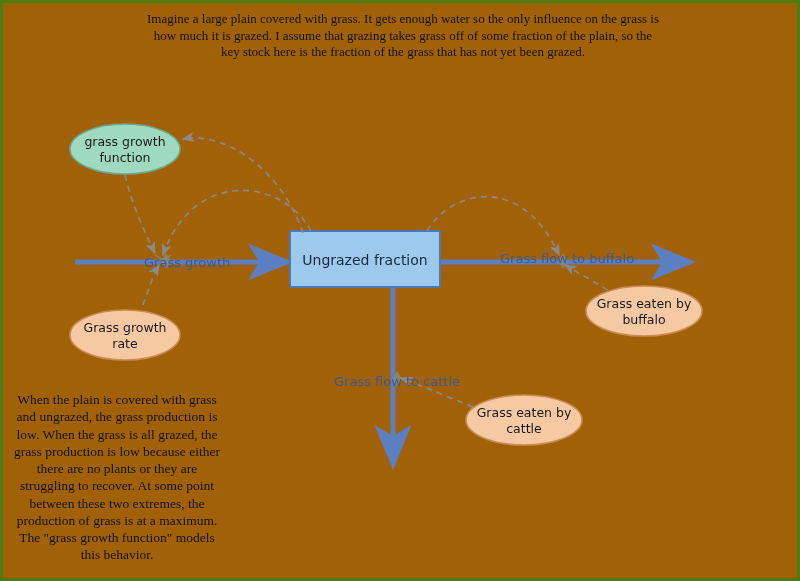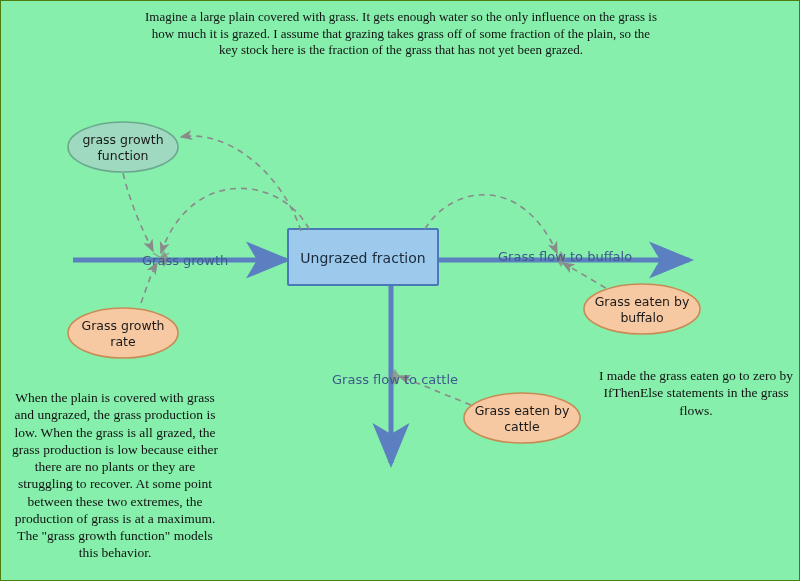--- a/index.html
+++ b/index.html
@@ -4,23 +4,23 @@
 <style>
   html, body {
     margin: 0;
     padding: 0;
     background: #ffffff;
   }
   #canvas {
     position: relative;
     width: 800px;
     height: 581px;
-    background: #86efac;
+    background: #a16207;
     overflow: hidden;
-    border: 1px solid #4d7c0f;
+    border: 3px solid #4d7c0f;
     box-sizing: border-box;
   }
   .serif-note {
     position: absolute;
     font-family: "Liberation Serif", "DejaVu Serif", serif;
     color: #111111;
     text-align: center;
     line-height: 1.28;
   }
   #header-note {
@@ -147,15 +147,14 @@
     <g>
       <ellipse cx="521" cy="417" rx="58" ry="25" fill="#f7c9a3" stroke="#c98b55" stroke-width="1.6"></ellipse>
       <text class="node-label" x="521" y="414" text-anchor="middle">Grass eaten by</text>
       <text class="node-label" x="521" y="430" text-anchor="middle">cattle</text>
     </g>
 
   </svg>
 
   <div class="serif-note" id="bottomleft-note">When the plain is covered with grass and ungrazed, the grass production is low. When the grass is all grazed, the grass production is low because either there are no plants or they are struggling to recover. At some point between these two extremes, the production of grass is at a maximum. The "grass growth function" models this behavior.</div>
 
-  <div class="serif-note" id="bottomright-note">I made the grass eaten go to zero by IfThenElse statements in the grass flows.</div>
 
 </div>
 
 </body></html>

